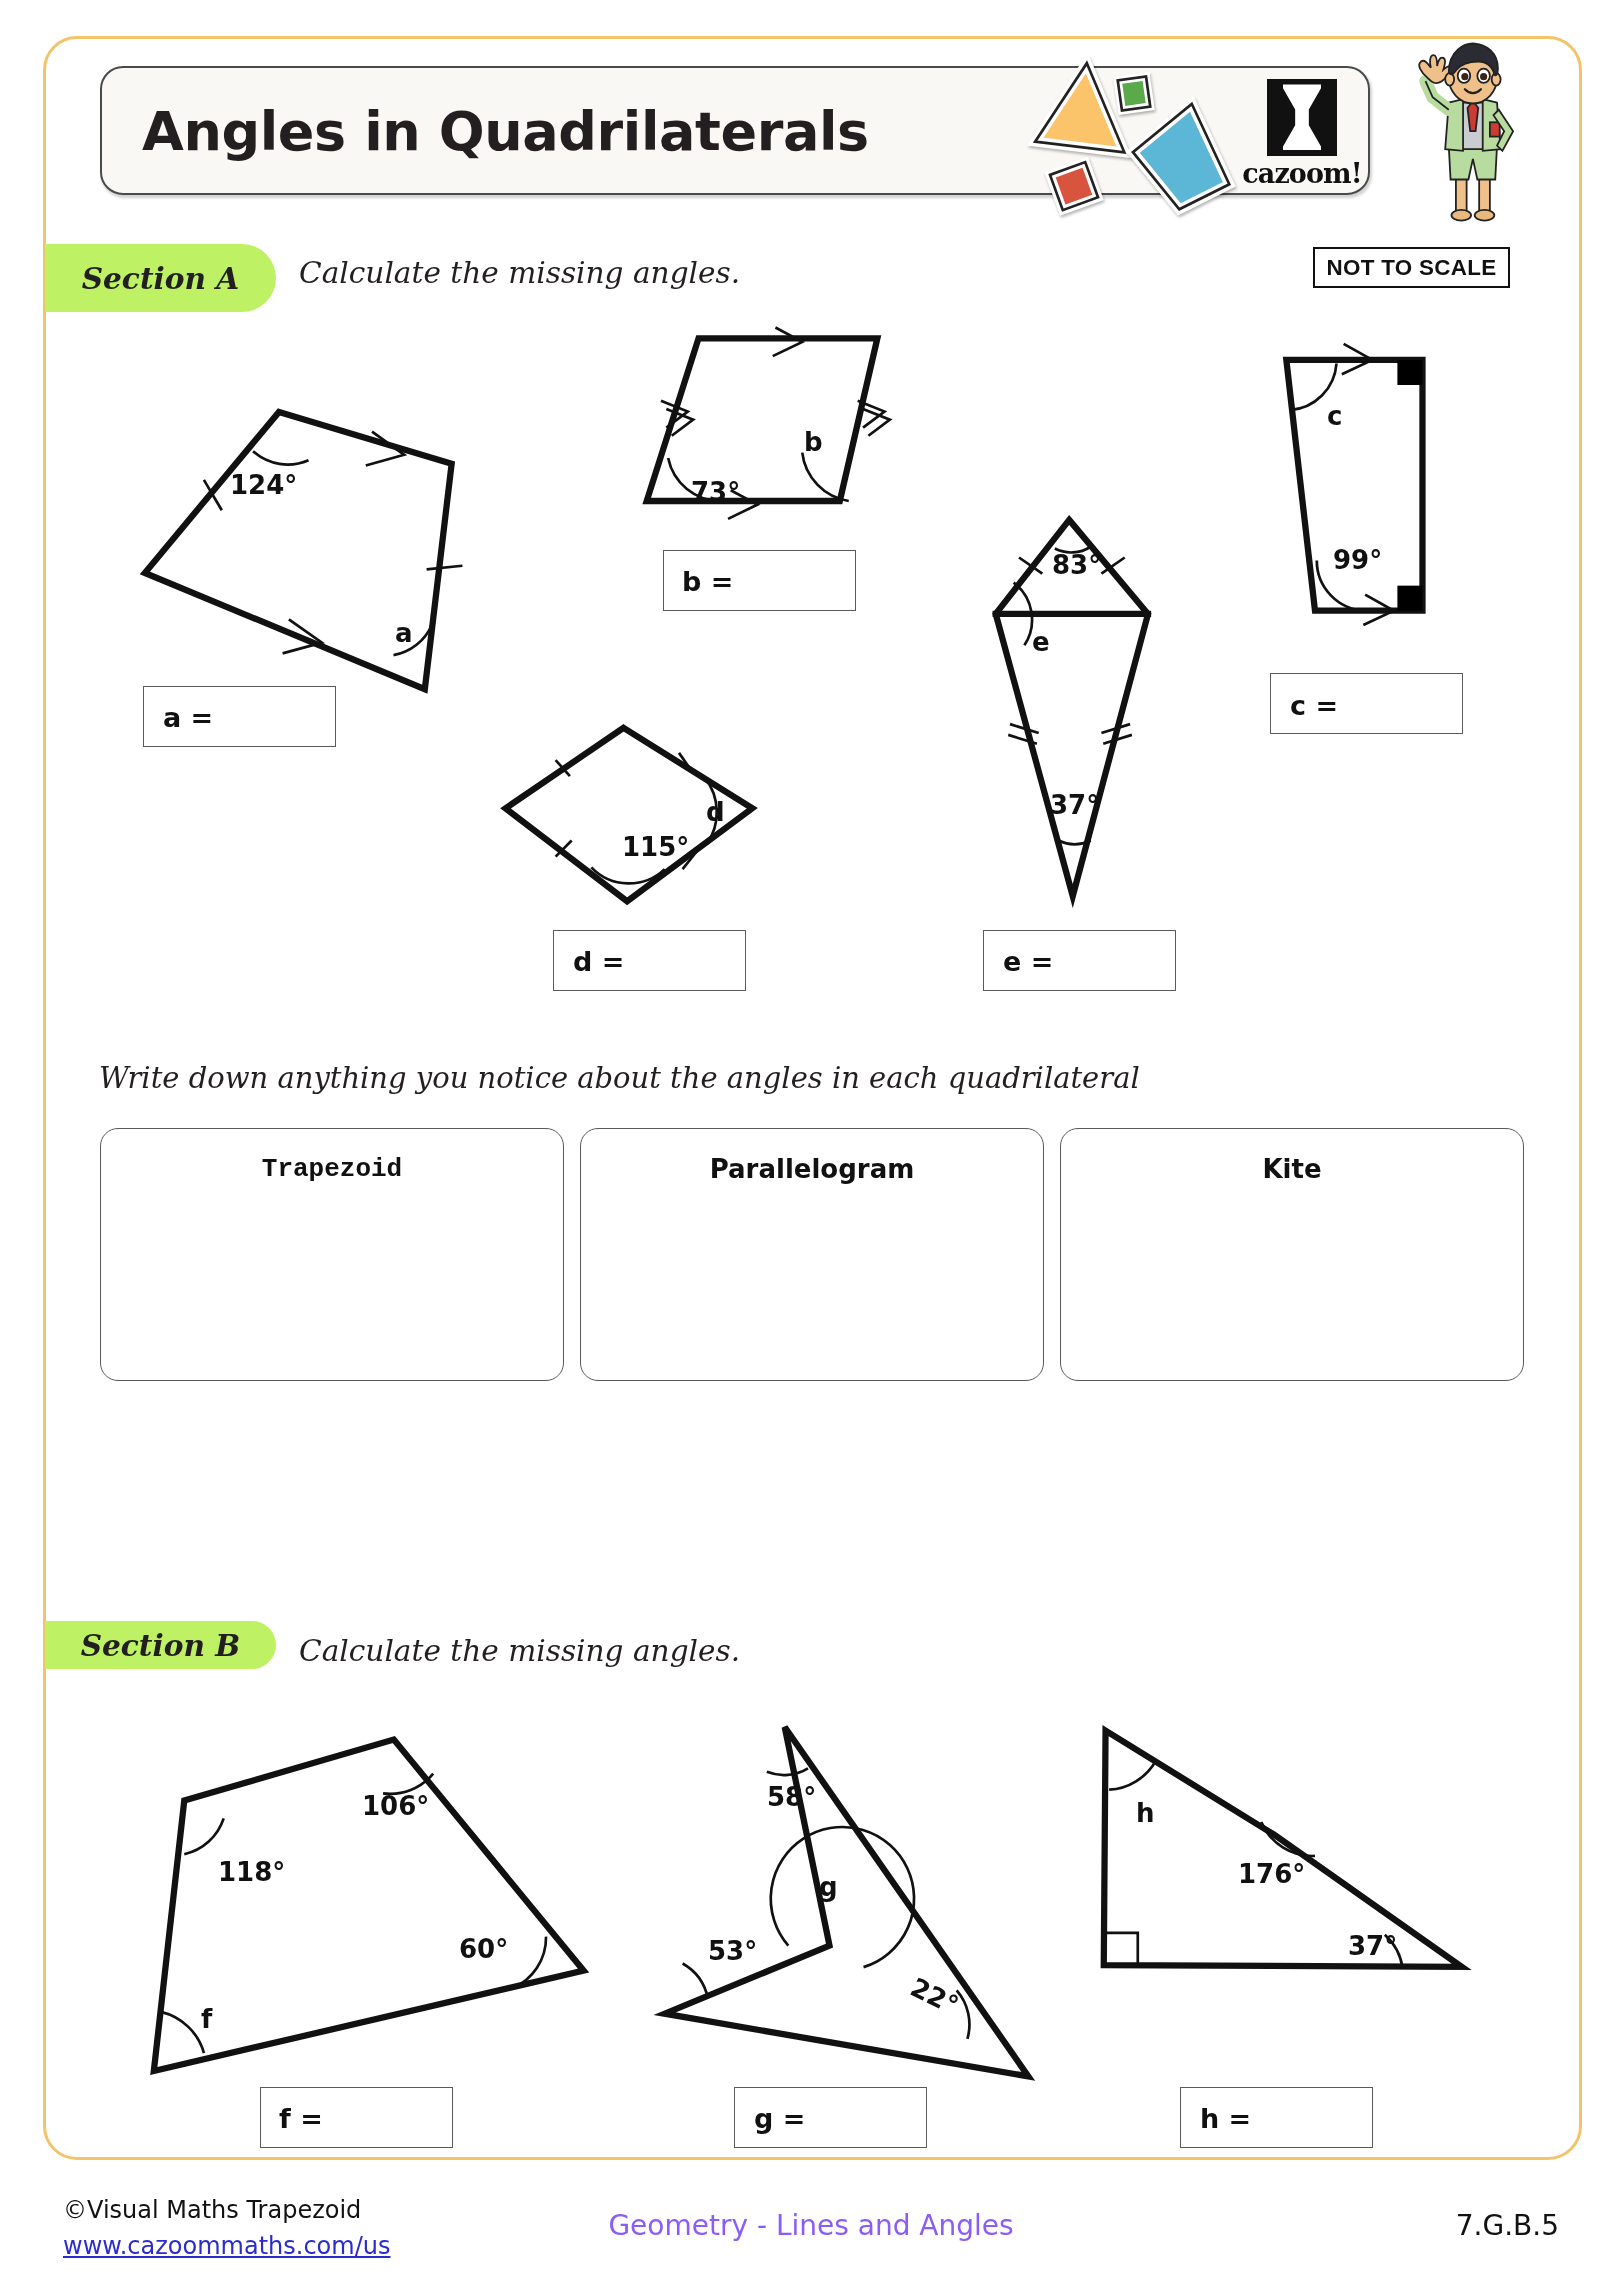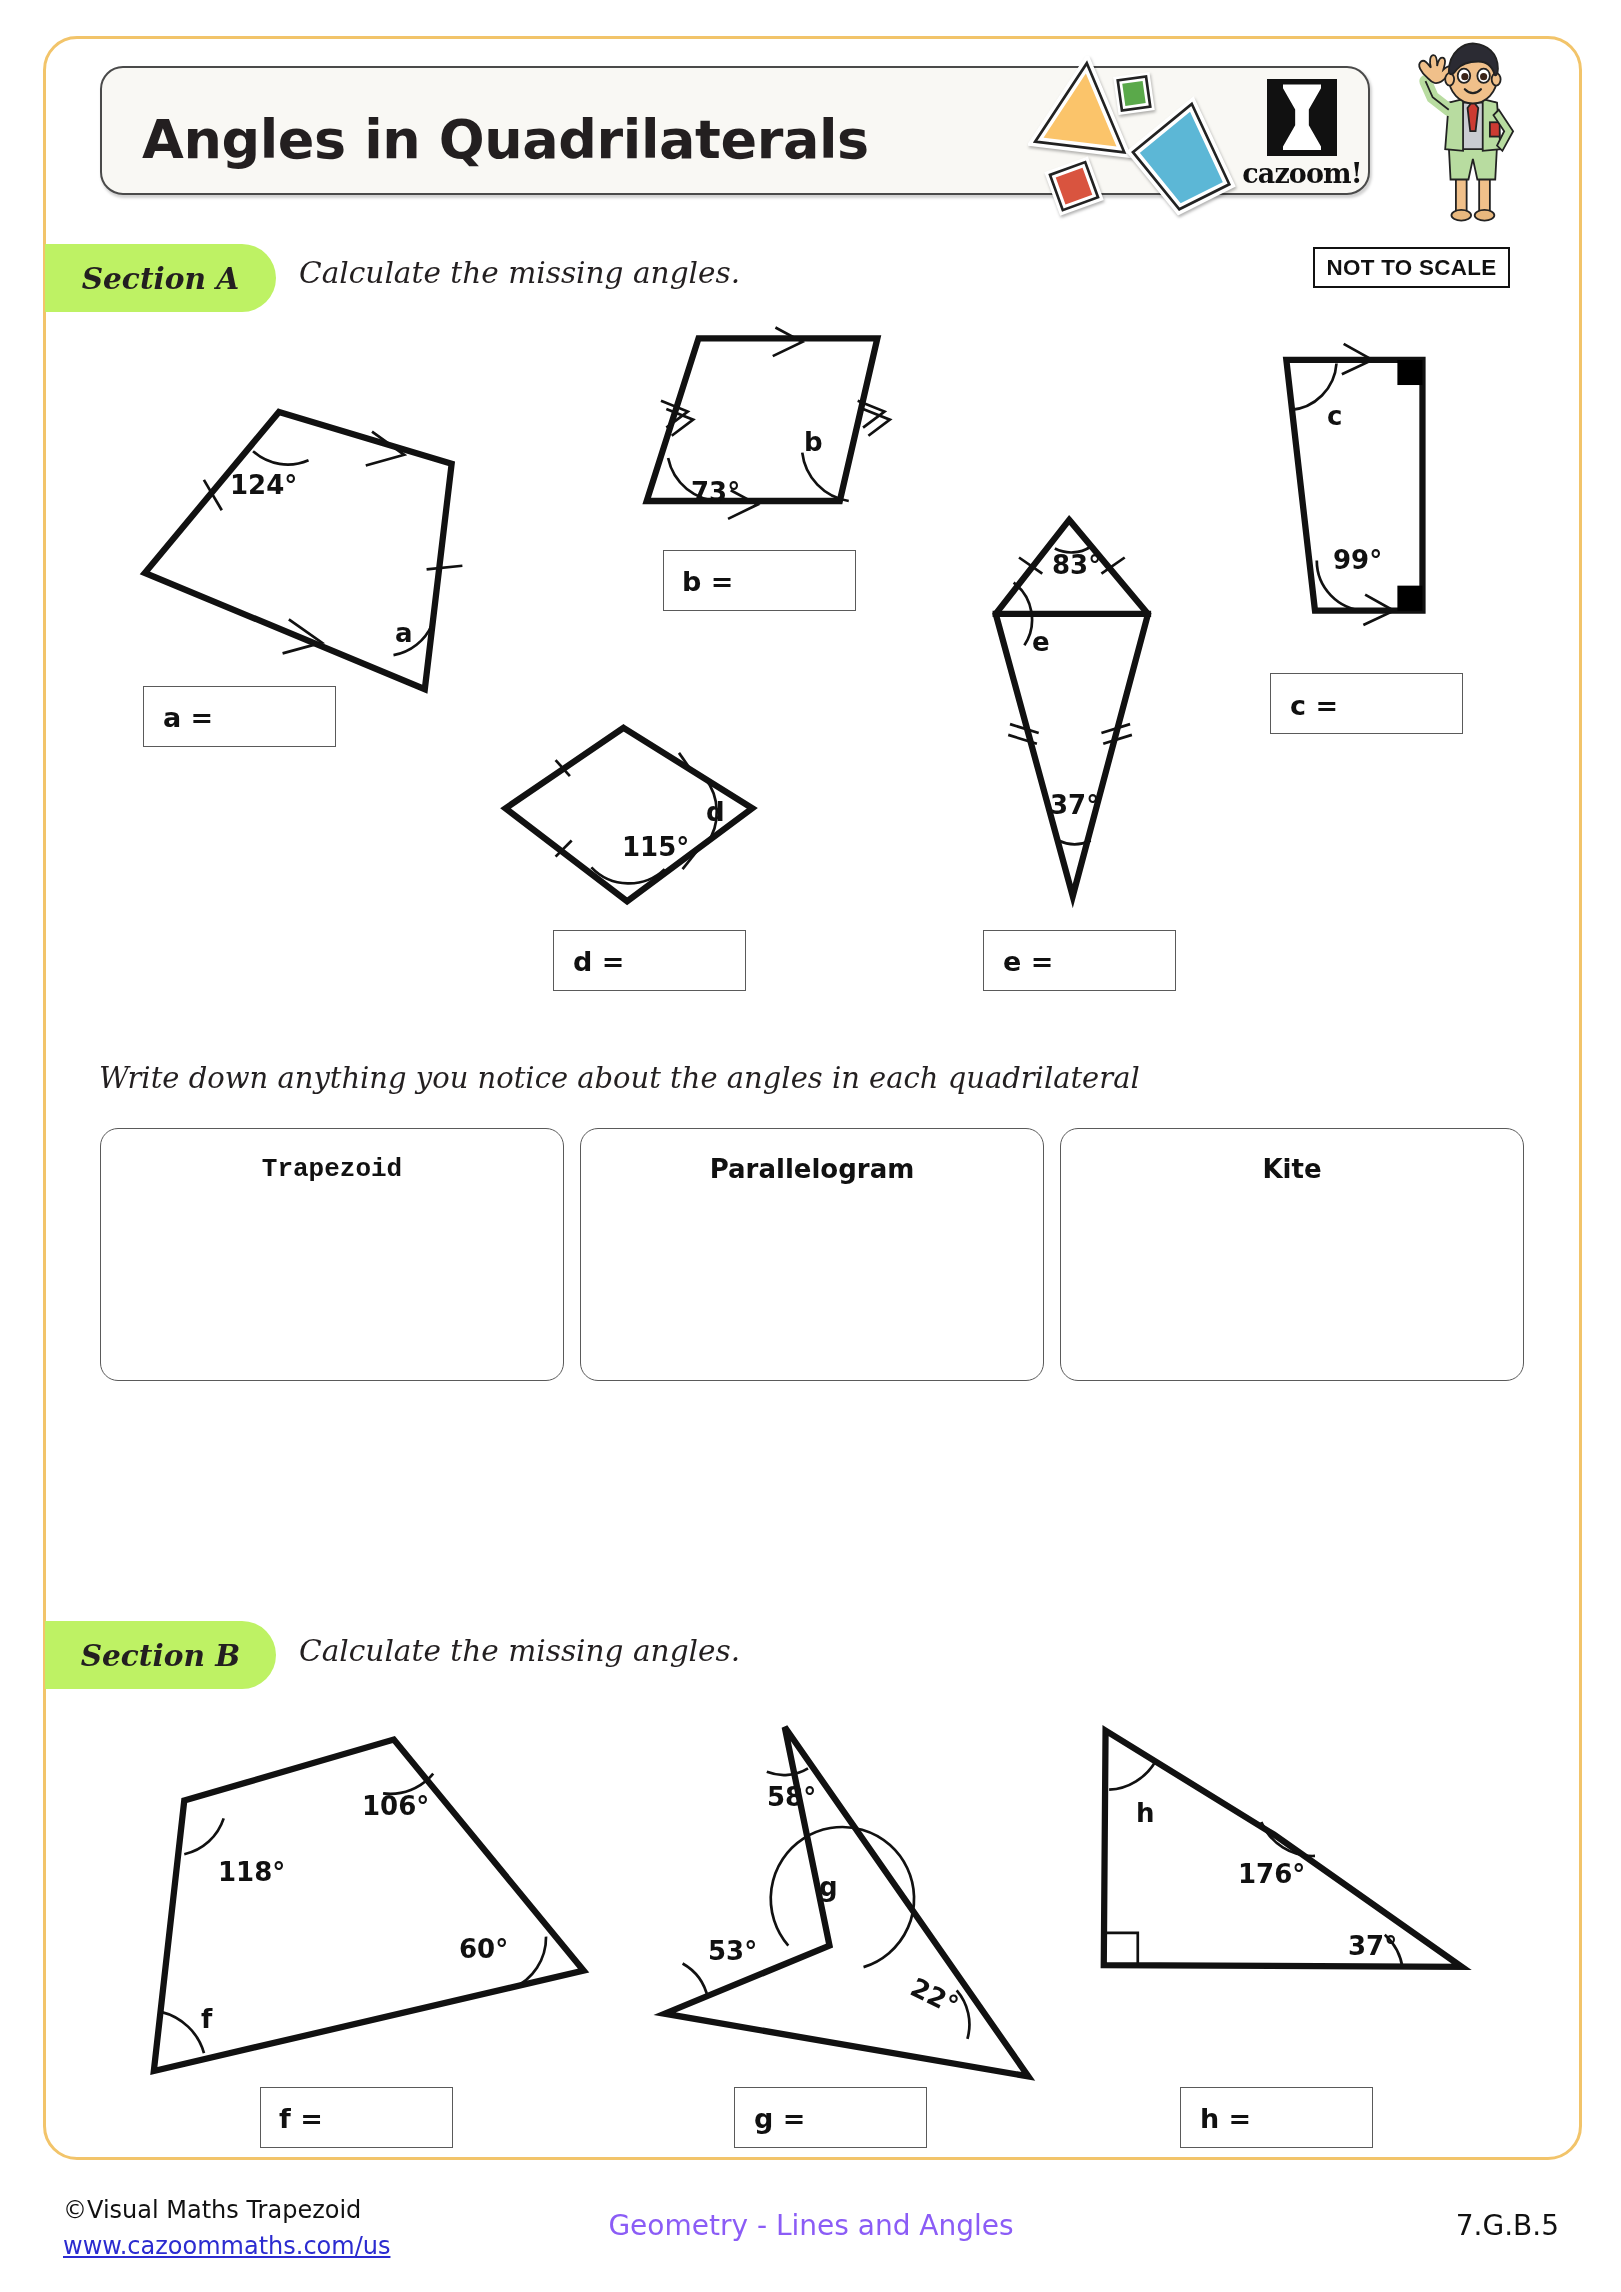--- a/index.html
+++ b/index.html
@@ -33,21 +33,20 @@
     box-shadow:1.8px 2.7px 2.7px rgba(0,0,0,.18);
   }
   #title-text{
     position:absolute;
     left:142px; top:100px;
     font-size:54px;
     font-weight:bold;
     color:#231f20;
     letter-spacing:-0.4px;
     font-family:"DejaVu Sans", sans-serif;
-    margin-top:8px;
   }
 
   
   .deco{ position:absolute; }
   .deco svg{ display:block; filter:drop-shadow(1.8px 2.7px 1.8px rgba(0,0,0,.3)); }
 
   
   #logo{
     position:absolute;
     left:1240px; top:79px;
@@ -364,21 +363,21 @@
 
 <div class="note-box" style="left:100px; width:464px;"></div>
 <div class="note-title" style="left:100px; width:464px;font-family:Liberation Mono, monospace;">Trapezoid</div>
 
 <div class="note-box" style="left:580px; width:464px;"></div>
 <div class="note-title" style="left:580px; width:464px;">Parallelogram</div>
 
 <div class="note-box" style="left:1060px; width:464px;"></div>
 <div class="note-title" style="left:1060px; width:464px;">Kite</div>
 
-<div class="section-pill" style="left:45px; top:1621px; width:231px; height:68px;">Section B</div>
+<div class="section-pill" style="left:45px; top:1621px; width:231px; height:48px;">Section B</div>
 <div class="section-desc" style="left:299px; top:1634px;">Calculate the missing angles.</div>
 
 <svg class="figure" style="left:125px; top:1702px;" width="466" height="394" viewBox="0 0 520 440">
   <polygon class="thick" points="66,110 300,42 512,300 32,412"></polygon>
   <path class="thin" d="M66,170 A60 60 0 0 0 110,130"></path>
   <path class="thin" d="M288,102 A62 62 0 0 0 344,80"></path>
   <path class="thin" d="M432,320 A62 62 0 0 0 470,262"></path>
   <path class="thin" d="M40,346 A66 66 0 0 1 88,392"></path>
 </svg>
 <div class="lbl" style="left:218px; top:1857px;">118°</div>

